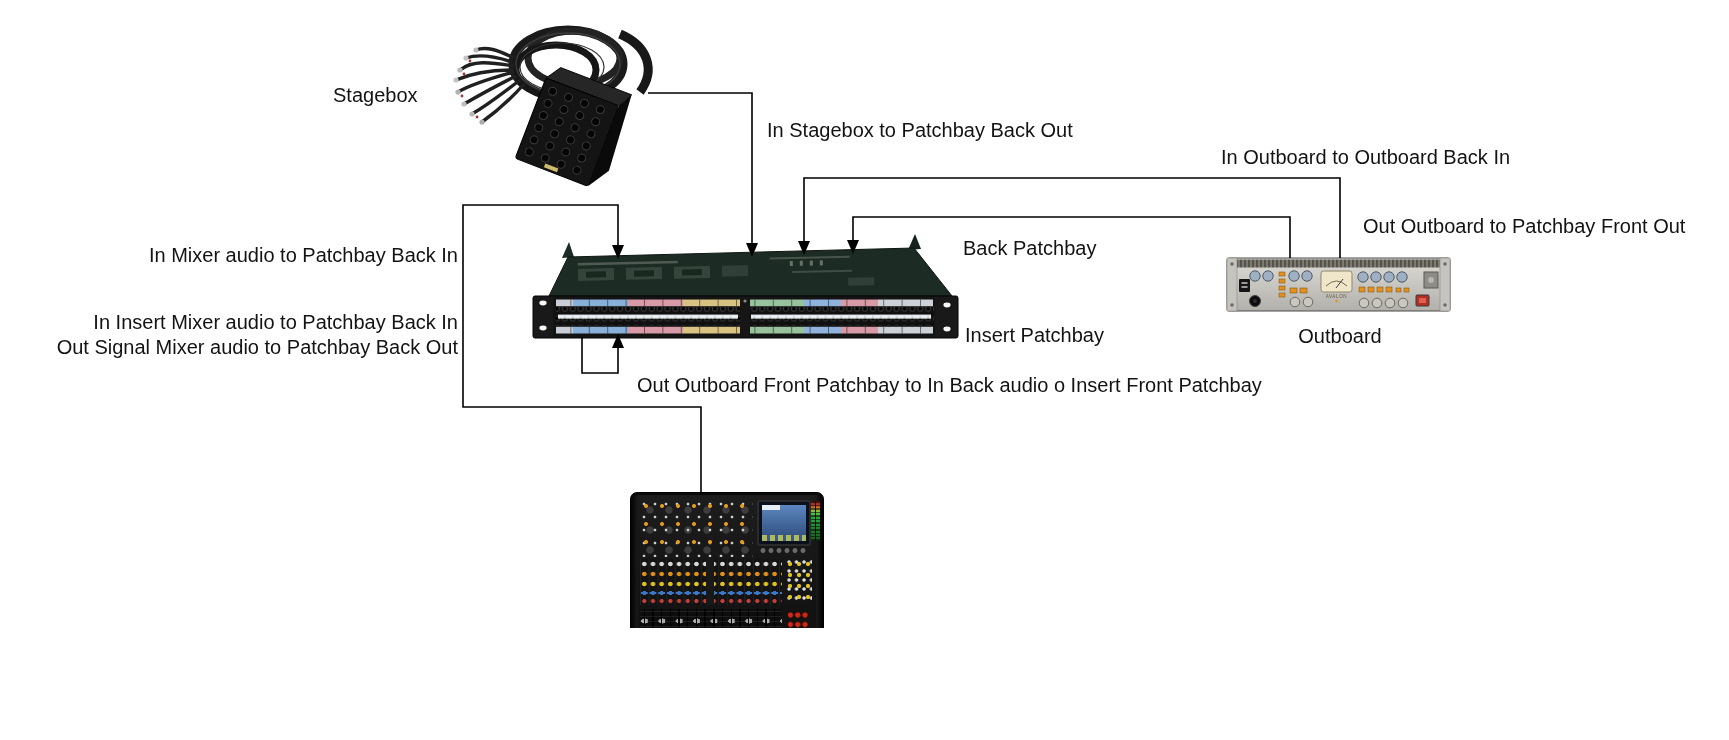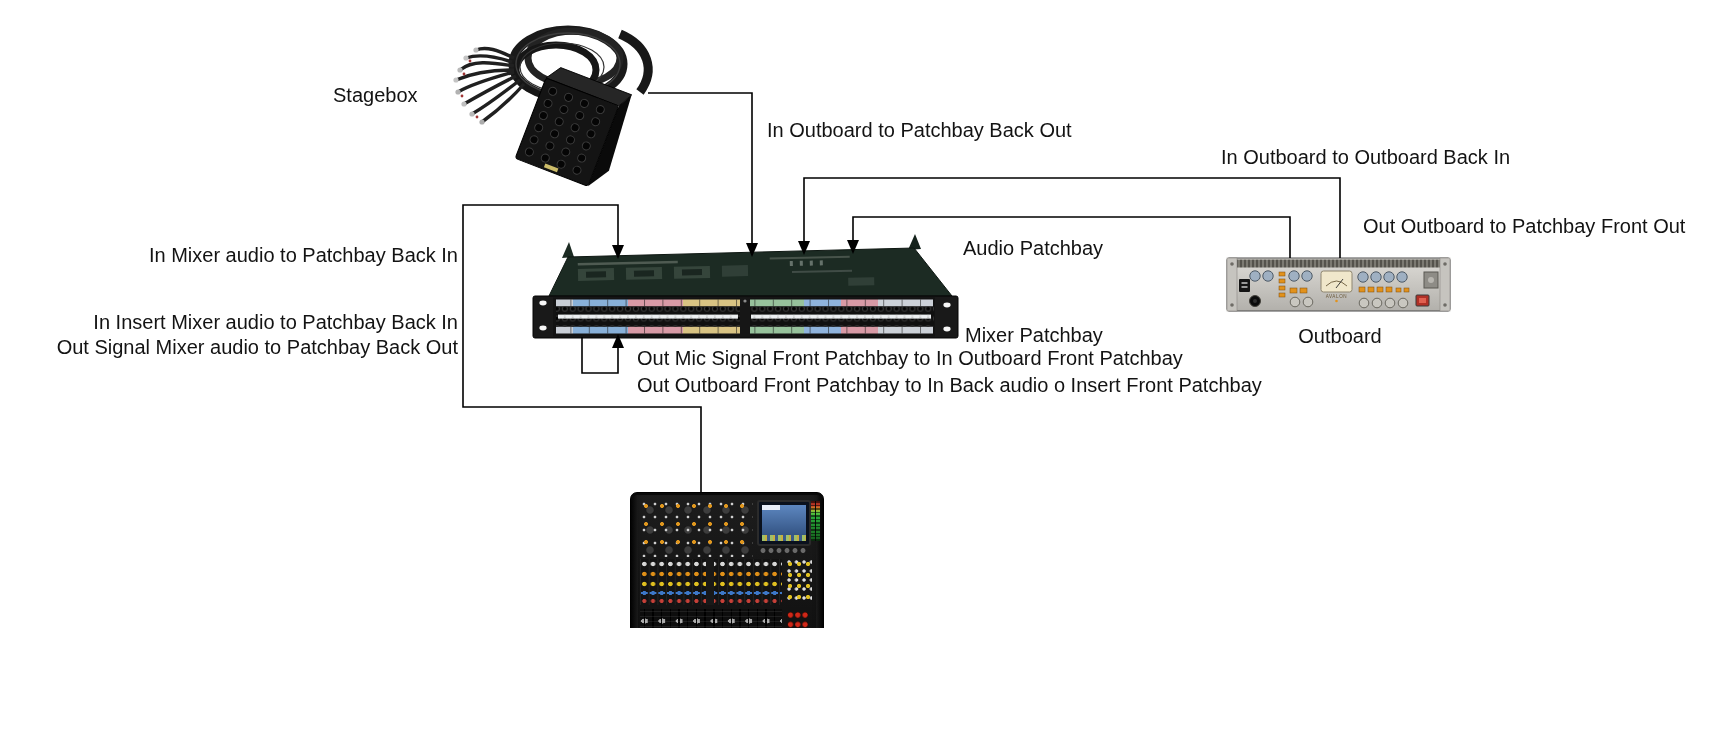--- a/index.html
+++ b/index.html
@@ -321,26 +321,25 @@
     <g fill="#000000">
       <polygon points="752,257 746,243 758,243"></polygon>
       <polygon points="618,259 612,245 624,245"></polygon>
       <polygon points="618,334 612,348 624,348"></polygon>
       <polygon points="804,255 798,241 810,241"></polygon>
       <polygon points="853,254 847,240 859,240"></polygon>
     </g>
   </svg>
 
   <div class="lbl lbl-stagebox">Stagebox</div>
-  <div class="lbl lbl-in-stagebox">In Outboard to Patchbay Back Out</div>
+  <div class="lbl lbl-in-stagebox">In Stagebox to Patchbay Back Out</div>
   <div class="lbl lbl-in-outboard">In Outboard to Outboard Back In</div>
   <div class="lbl lbl-out-outboard">Out Outboard to Patchbay Front Out</div>
-  <div class="lbl lbl-back-patchbay">Audio Patchbay</div>
-  <div class="lbl lbl-front-patchbay">Mixer Patchbay</div>
+  <div class="lbl lbl-back-patchbay">Back Patchbay</div>
+  <div class="lbl lbl-front-patchbay">Insert Patchbay</div>
   <div class="lbl ra lbl-in-insert">In Insert Mixer audio to Patchbay Back In</div>
   <div class="lbl ra lbl-in-mixer">In Mixer audio to Patchbay Back In</div>
   <div class="lbl ra lbl-out-insert">Out Signal Mixer audio to Patchbay Back Out</div>
-  <div class="lbl lbl-out-mic-front">Out Mic Signal Front Patchbay to In Outboard Front Patchbay</div>
   <div class="lbl lbl-out-outboard-front">Out Outboard Front Patchbay to In Back audio o Insert Front Patchbay</div>
   <div class="lbl ctr lbl-outboard">Outboard</div>
   <div class="lbl ctr lbl-mixer">Mixer Signal</div>
 
 </div>
 
 </body></html>

